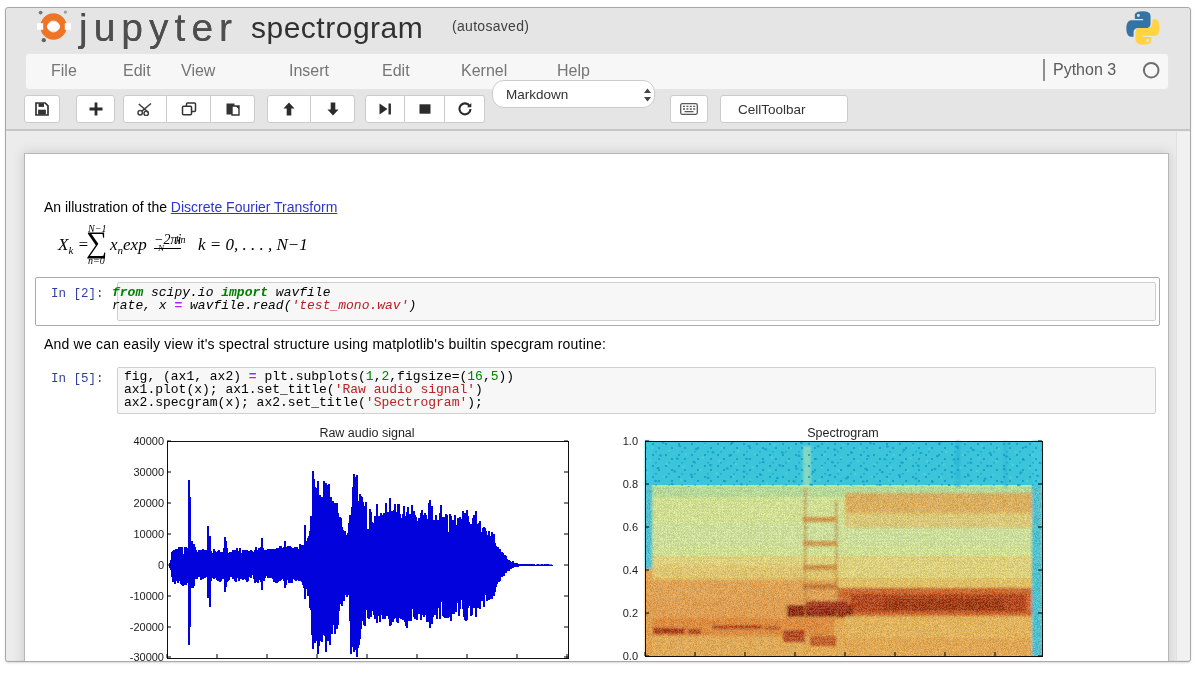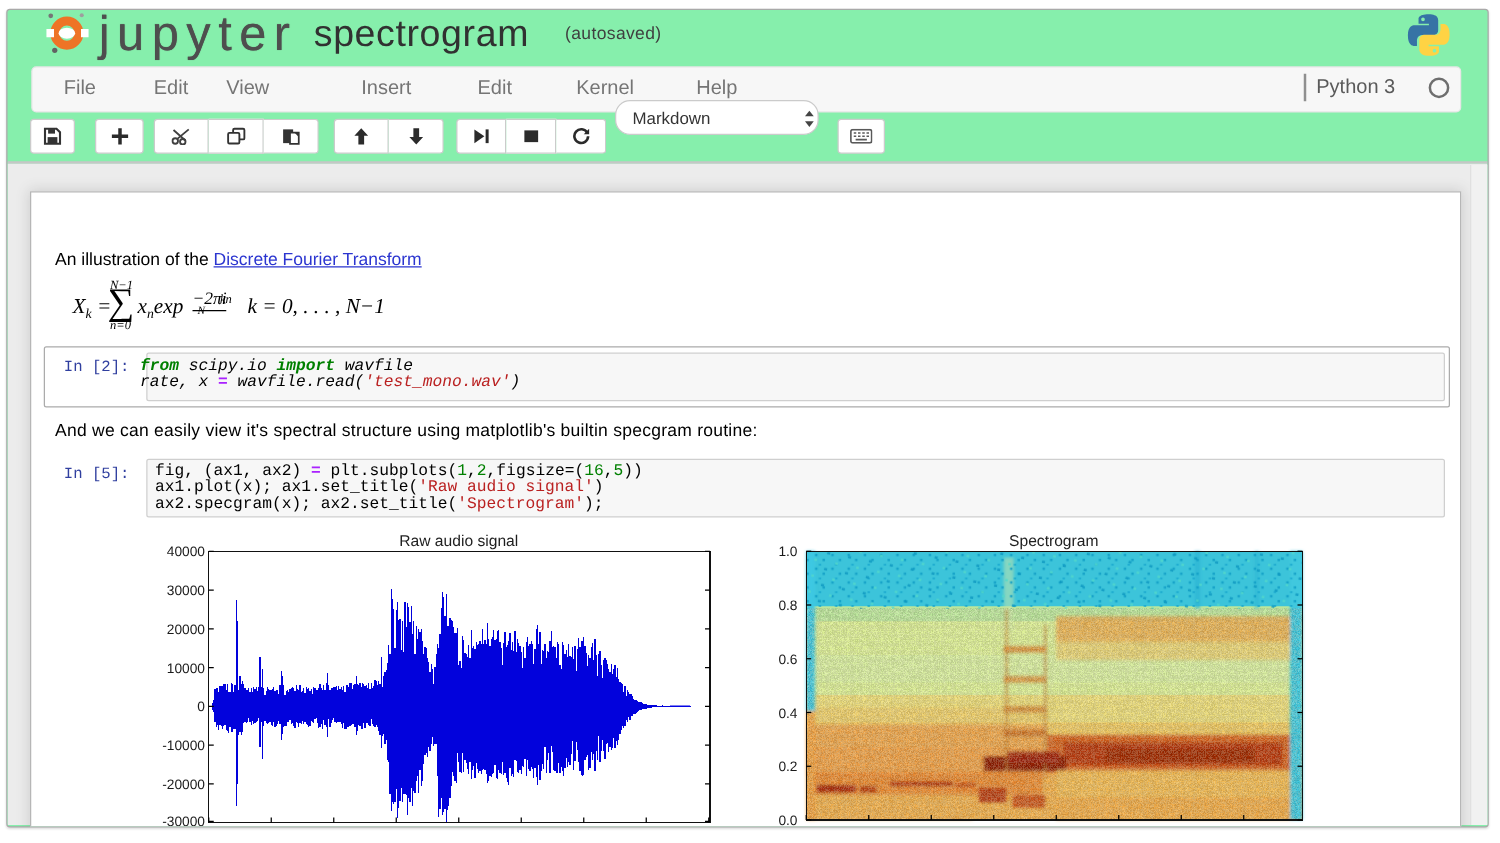--- a/index.html
+++ b/index.html
@@ -1,18 +1,18 @@
 <!DOCTYPE html>
 <html><head><meta charset="utf-8">
 <style>
 * { margin:0; padding:0; box-sizing:border-box; }
 html,body { width:1200px; height:674px; background:#fff; font-family:"Liberation Sans",sans-serif; overflow:hidden; }
 #page { position:absolute; left:0; top:0; width:1200px; height:674px; background:#fff; }
 .abs { position:absolute; }
-.win { left:5px; top:7px; width:1186px; height:655px; border:1px solid #a9a9a9; border-radius:3px; background:#86efac; box-shadow:0 1px 2px rgba(0,0,0,.15); overflow:hidden;padding-left:41px; }
+.win { left:5px; top:7px; width:1186px; height:655px; border:1px solid #a9a9a9; border-radius:3px; background:#e5e5e5; box-shadow:0 1px 2px rgba(0,0,0,.15); overflow:hidden;padding-left:41px; }
 
 .hdrtxt { color:#4e4e4e; }
 .menubar { left:19px; top:45px; width:1144px; height:37px; background:#f7f7f7; border:1px solid #e6e6e6; border-radius:4px; }
 .mi { position:absolute; top:8px; font-size:16px; color:#757575; }
 .toolline { left:0px; top:121px; width:1184px; height:2px; background:#c6c6c6; }
 .grayarea { left:0px; top:123px; width:1184px; height:529px; background:#ececec; }
 .btn { position:absolute; height:28px; background:#fff; border:1px solid #cbcbcb; border-radius:3px; }
 .btn svg { position:absolute; left:50%; top:50%; transform:translate(-50%,-50%); }
 .grp { position:absolute; height:28px; display:flex; }
 .gb { height:28px; background:#fff; border:1px solid #cbcbcb; border-left:none; position:relative; }
@@ -130,20 +130,23 @@
 <svg class="abs" style="left:150px;top:7px;transform:none;" width="9" height="14" viewBox="0 0 9 14">
           <path d="M4.5 0.5 8 5H1z" fill="#444"></path>
           <path d="M4.5 13.5 1 9h7z" fill="#444"></path>
         </svg>
 </div>
       <div class="btn" style="left:664px;top:87px;width:38px;">
         <svg width="18" height="12" viewBox="0 0 18 12">
           <rect x="0.7" y="0.7" width="16.6" height="10.6" rx="1.5" fill="none" stroke="#595959" stroke-width="1.3"></rect>
           <path d="M3 3.4h2M6.4 3.4h2M9.8 3.4h2M13.2 3.4h2M3 6h2M6.4 6h2M9.8 6h2M13.2 6h2M4.5 8.7h9" stroke="#595959" stroke-width="1.3"></path>
         </svg>
+      </div>
+      <div class="btn" style="left:714px;top:87px;width:128px;">
+<span class="abs" style="left:17px;top:6px;font-size:13.5px;color:#333;">CellToolbar</span>
       </div>
       <div class="abs toolline"></div>
       <div class="abs grayarea"></div>
       <div class="abs nbbox"></div>
       <div class="abs scrollbar"></div>
 <div class="abs" style="left:38px;top:191px;font-size:14px;color:#000;">An illustration of the <span style="color:#2b35d0;text-decoration:underline;">Discrete Fourier Transform</span></div>
 
 <div class="abs" style="left:40px;top:216px;width:300px;height:50px;font-family:'Liberation Serif',serif;">
 <span class="abs" style="left:0px;top:11px;font-style:italic;font-size:17px;margin-left:12px;">X<sub style="font-size:11px;">k</sub> =</span>
 <span class="abs" style="left:40px;top:1px;font-size:30px;">∑</span>

